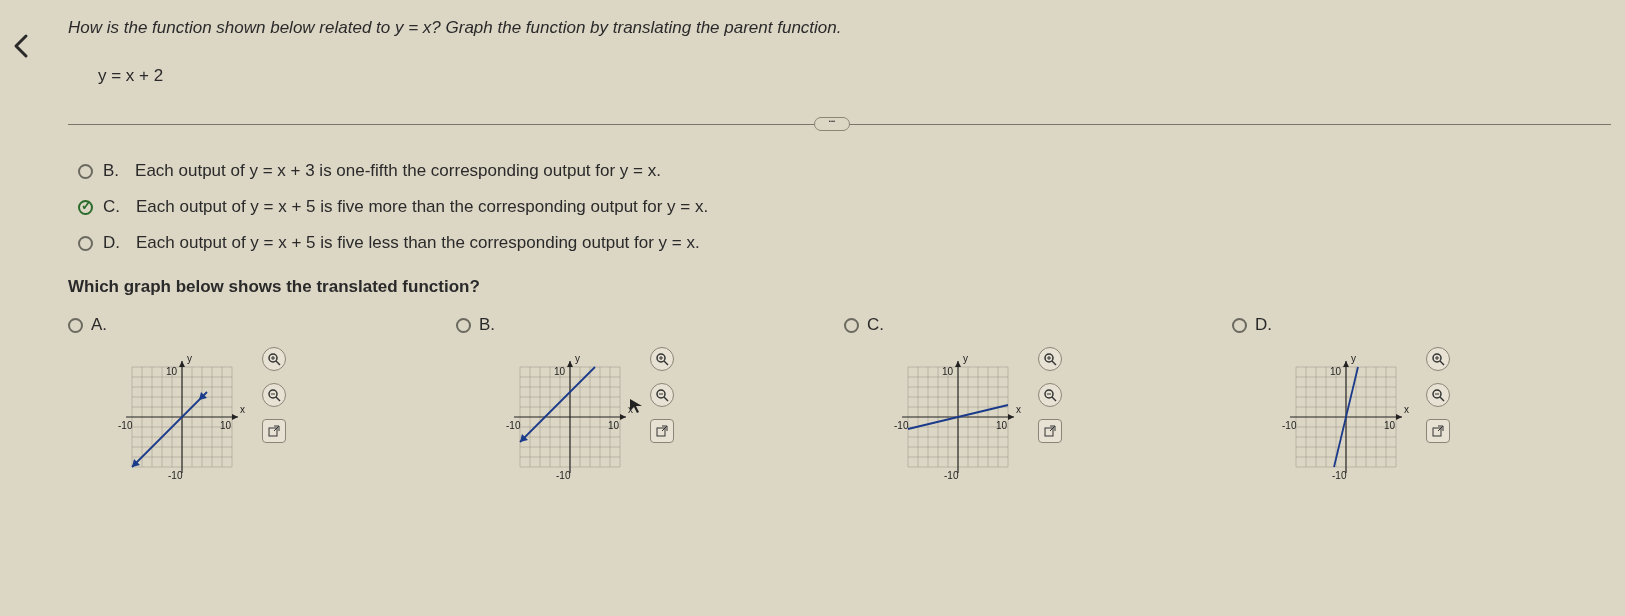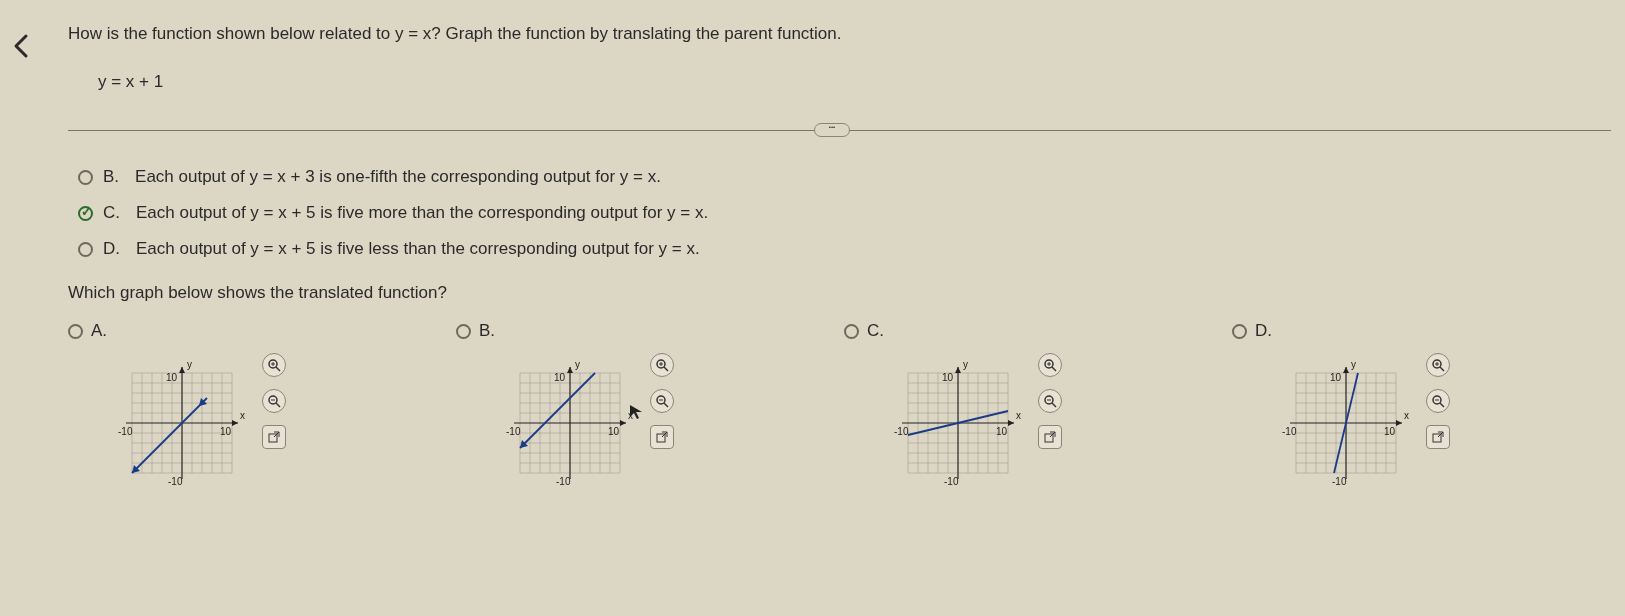--- a/index.html
+++ b/index.html
@@ -18,22 +18,23 @@
   top: 32px;
   left: 8px;
   width: 28px;
   height: 28px;
   cursor: pointer;
 }
 .content {
   padding: 0 0 0 68px;
 }
 .question {
-  padding-top: 24px;
+  padding-top: 18px;
   padding-bottom: 8px;
+  font-style: italic;
 }
 .formula {
   padding: 20px 0 20px 30px;
 }
 .divider-wrap {
   position: relative;
   margin: 18px 0 12px 0;
 }
 .divider {
   border: none;
@@ -77,21 +78,21 @@
   position: absolute;
   font-size: 13px;
   color: #2b6b2b;
   left: 1px;
   top: -4px;
   font-weight: bold;
 }
 .opt .letter { margin-right: 6px; }
 .q2 {
   margin: 24px 0 18px 0;
-  font-weight: normal;
+  font-weight: bold;
 }
 .graph-row {
   display: flex;
   gap: 0;
   margin-top: 10px;
 }
 .graph-opt {
   position: relative;
   width: 388px;
 }
@@ -145,21 +146,21 @@
 <body>
 
 <div class="back-btn">
   <svg width="28" height="28" viewBox="0 0 28 28">
     <path d="M18 4 L8 14 L18 24" stroke="#2a2a2a" stroke-width="3" fill="none" stroke-linecap="round" stroke-linejoin="round"></path>
   </svg>
 </div>
 
 <div class="content">
   <p class="question">How is the function shown below related to y = x? Graph the function by translating the parent function.</p>
-  <p class="formula">y = x + 1</p>
+  <p class="formula">y = x + 2</p>
 
   <div class="divider-wrap">
     <hr class="divider">
     <div class="pill">•••</div>
   </div>
 
   <div class="opts">
     <div class="opt">
       <input type="radio" style="">
       <span class="letter">B.</span>

